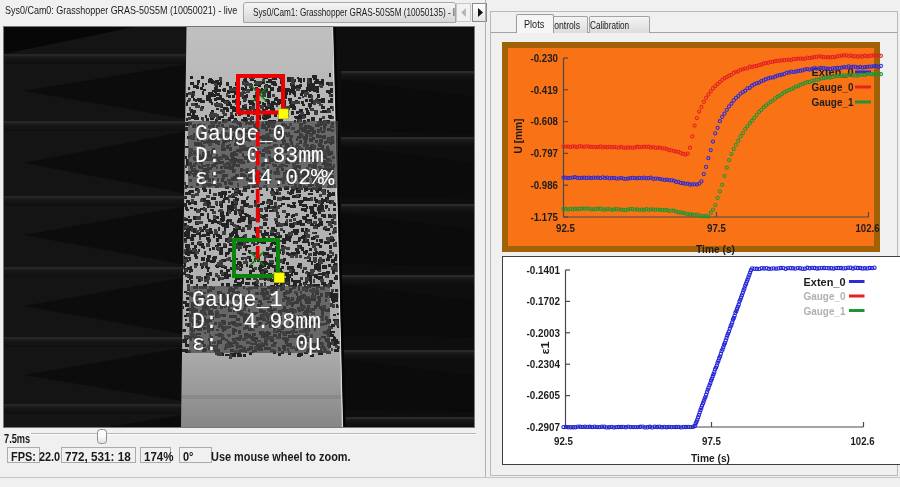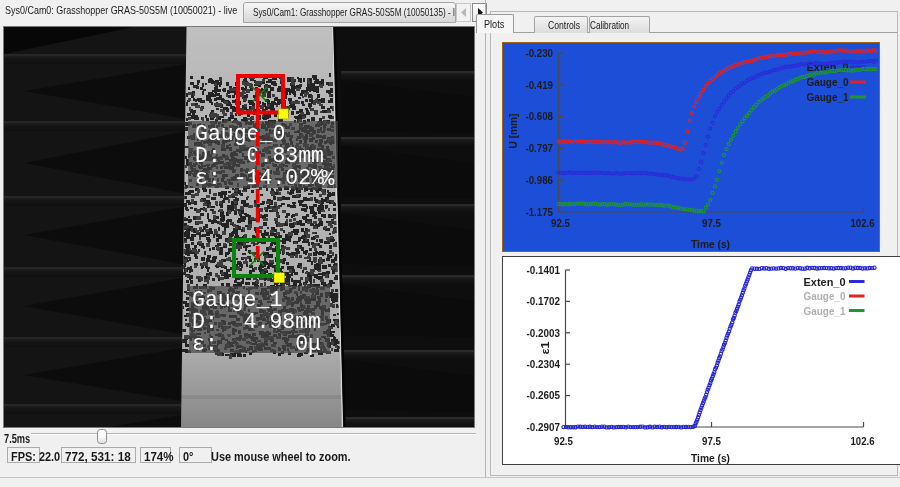--- a/index.html
+++ b/index.html
@@ -146,25 +146,25 @@
 
 <div class="abs" style="left:490px;top:11px;width:408px;height:465px;border:1px solid #b9b9b9;background:#f0f0f0"></div>
 <div class="abs" style="left:491px;top:32px;width:406px;height:1px;background:#a2a2a2"></div>
 
 <div class="abs" style="left:534px;top:16px;width:54px;height:17px;border:1px solid #a2a2a2;border-bottom:none;border-radius:2px 2px 0 0;background:linear-gradient(#f4f4f4,#dcdcdc);text-align:right">
     <div style="font-size:10.5px;color:#1a1a1a;padding-top:2px"><span class="sq" style="transform:scaleX(0.82)">Controls</span></div>
   </div>
 <div class="abs" style="left:589px;top:16px;width:61px;height:17px;border:1px solid #a2a2a2;border-bottom:none;border-radius:2px 2px 0 0;background:linear-gradient(#f4f4f4,#dcdcdc);">
     <div style="font-size:10.5px;color:#1a1a1a;padding-top:2px"><span class="sq" style="transform:scaleX(0.78)">Calibration</span></div>
   </div>
-<div class="abs" style="left:476px;top:14px;width:38px;height:19px;border:1px solid #9a9a9a;border-bottom:none;border-radius:2px 2px 0 0;background:#f6f6f6">
+<div class="abs" style="left:516px;top:14px;width:38px;height:19px;border:1px solid #9a9a9a;border-bottom:none;border-radius:2px 2px 0 0;background:#f6f6f6">
     <div style="font-size:10.5px;color:#1a1a1a;padding:3px 0 0 7px"><span class="sq" style="transform:scaleX(0.87)">Plots</span></div>
   </div>
 
-<div class="abs" style="left:501.5px;top:42px;width:378px;height:210px;border:1px solid #a16207;background:#1d4ed8">
+<div class="abs" style="left:501.5px;top:42px;width:378px;height:210px;border:6px solid #a16207;background:#f97316">
     <svg width="376" height="208" style="position:absolute;left:0;top:0">
       <path d="M55.5 10.0 V169.0 H360.5" fill="none" stroke="#4a4a4a" stroke-width="1.2"></path>
       <line x1="55.5" y1="10.0" x2="60.0" y2="10.0" stroke="#4a4a4a" stroke-width="1.2"></line>
       <line x1="55.5" y1="41.8" x2="60.0" y2="41.8" stroke="#4a4a4a" stroke-width="1.2"></line>
       <line x1="55.5" y1="73.6" x2="60.0" y2="73.6" stroke="#4a4a4a" stroke-width="1.2"></line>
       <line x1="55.5" y1="105.4" x2="60.0" y2="105.4" stroke="#4a4a4a" stroke-width="1.2"></line>
       <line x1="55.5" y1="137.2" x2="60.0" y2="137.2" stroke="#4a4a4a" stroke-width="1.2"></line>
       <line x1="55.5" y1="169.0" x2="60.0" y2="169.0" stroke="#4a4a4a" stroke-width="1.2"></line>
       <line x1="208.5" y1="169.0" x2="208.5" y2="164.0" stroke="#4a4a4a" stroke-width="1.2"></line>
       <line x1="360.5" y1="169.0" x2="360.5" y2="164.0" stroke="#4a4a4a" stroke-width="1.2"></line>

